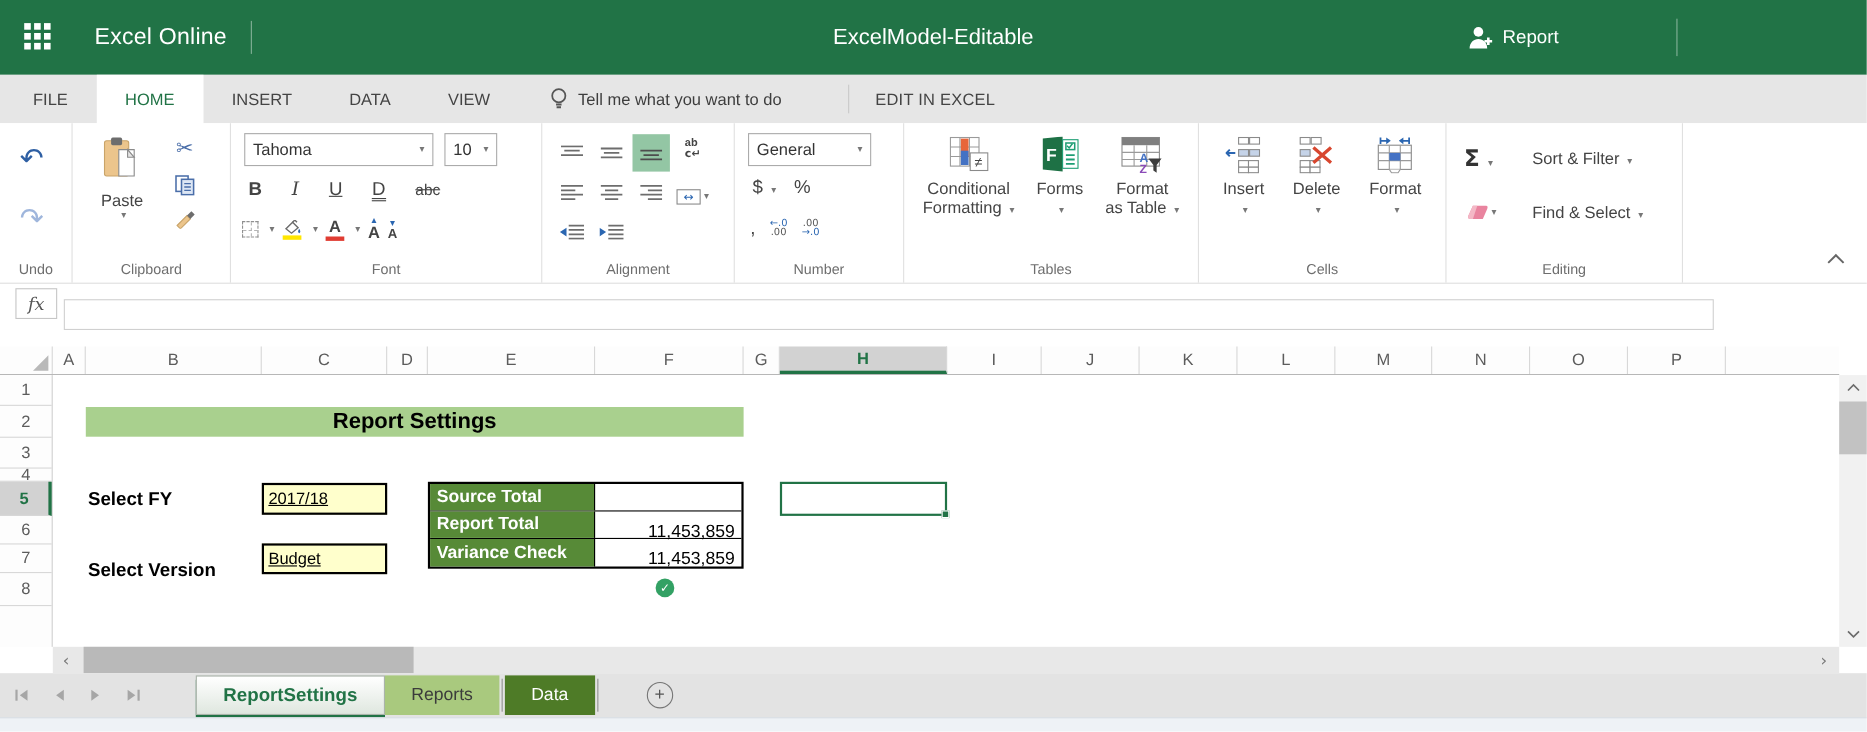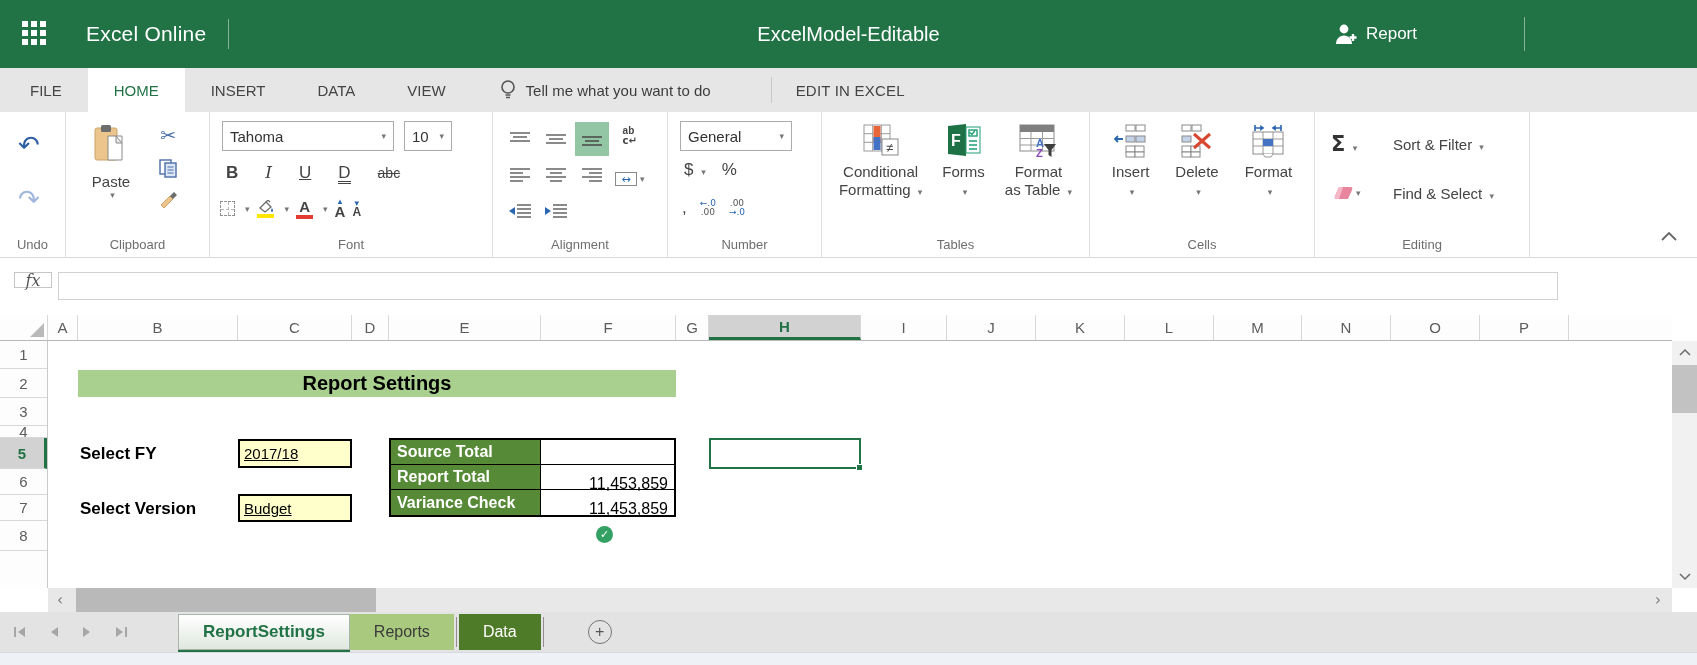--- a/index.html
+++ b/index.html
@@ -89,21 +89,21 @@
   .g-cells { width:225px; display:flex; justify-content:center; gap:26px; padding-top:12px; }
   .g-edit { width:215px; }
   .e-col1 { position:absolute; top:20px; left:16px; display:flex; flex-direction:column; gap:30px; }
   .e-col2 { position:absolute; top:24px; left:78px; display:flex; flex-direction:column; gap:32px; font-size:15px; color:#444; }
   .sigma { font-size:21px; color:#333; font-weight:bold; }
   .g-last { flex:1; border-right:none; }
   .collapse { position:absolute; right:20px; bottom:12px; cursor:pointer; }
 
   
   .formula-band { position:absolute; top:258px; left:0; width:1697px; height:57px; background:#fff; }
-  .fxbox { position:absolute; top:14px; left:14px; width:38px; height:16px; border:1px solid #c6c6c6;
+  .fxbox { position:absolute; top:4px; left:14px; width:38px; height:28px; border:1px solid #c6c6c6;
     display:flex; align-items:center; justify-content:center; font-family:"DejaVu Serif",serif;
     font-style:italic; font-size:16px; color:#555; cursor:pointer; }
   .fx-input { position:absolute; top:14px; left:58px; width:1500px; height:28px; border:1px solid #d0d0d0;
     font-size:14px; padding:0 6px; outline:none; }
 
   
   .grid-wrap { position:absolute; top:315px; left:0; width:1697px; height:273px; background:#fff; }
   .col-headers { position:absolute; top:0; left:0; height:26px; width:1672px; display:flex;
     border-bottom:1px solid #b7b7b7; background:#fdfdfd; }
   .corner { width:48px; height:100%; position:relative; border-right:1px solid #d8d8d8; cursor:pointer; }
@@ -607,21 +607,21 @@
   </div>
 
   <div class="canvas">
     <div class="banner">Report Settings</div>
 
     <div class="cell-label" style="top:97px;height:31px">Select FY</div>
     <div class="ycell" style="top:98px;height:29px">
       <span>2017/18</span>
     </div>
 
-    <div class="cell-label" style="top:154px;height:27px">Select Version</div>
+    <div class="cell-label" style="top:164px;height:27px">Select Version</div>
     <div class="ycell" style="top:153px;height:28px">
       <span>Budget</span>
     </div>
 
     <div class="totals">
       <div class="t-row" style="height:25px">
         <div class="t-label">Source Total</div>
         <div class="t-value">11,453,859</div>
       </div>
       <div class="t-row" style="height:25px">

